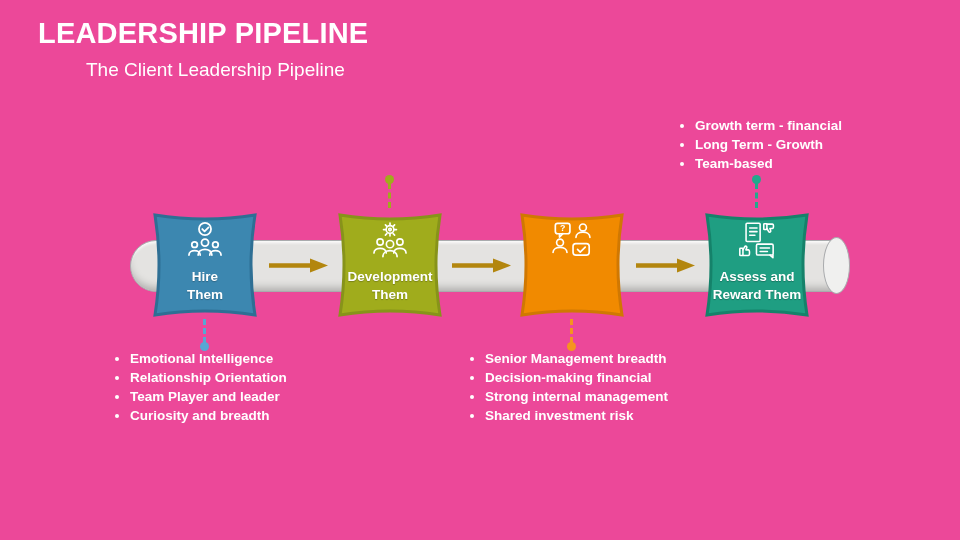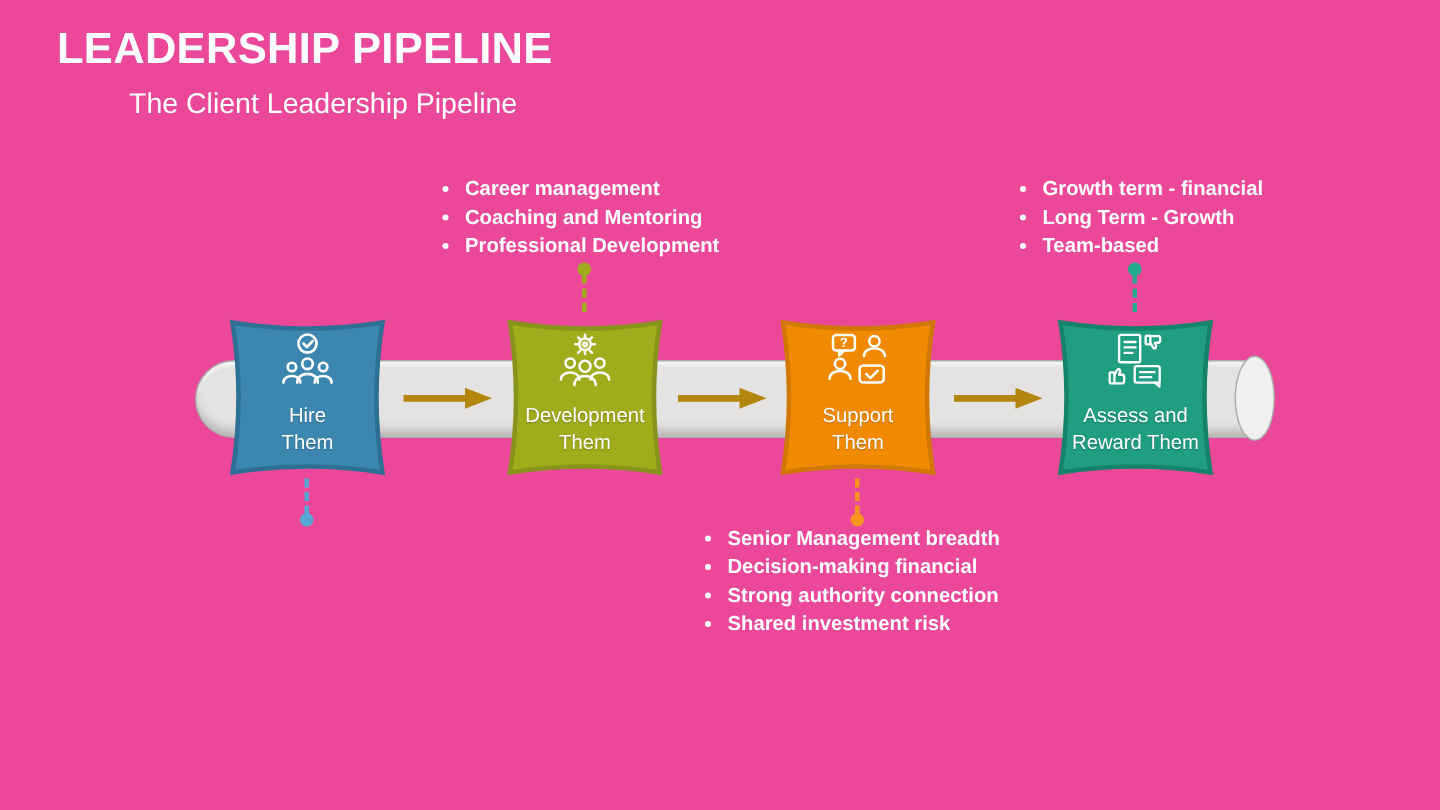--- a/index.html
+++ b/index.html
@@ -45,21 +45,21 @@
   .stage-dev     { left:331px; }
   .stage-support { left:513px; }
   .stage-assess  { left:698px; }
   .pillow { position:absolute; inset:0; }
   .stage-content {
     position:absolute; inset:0; display:flex; flex-direction:column;
     align-items:center; justify-content:flex-start; padding-top:12px;
   }
   .stage-icon { width:50px; height:46px; flex:0 0 auto; }
   .stage-label {
-    margin-top:4px; text-align:center; font-size:13.5px; font-weight:400;
+    margin-top:4px; text-align:center; font-size:13.5px; font-weight:700;
     line-height:1.3; color:#fff; text-shadow:0 1px 1px rgba(0,0,0,.25);
   }
   .stage-hire    .stage-label { width:46px; }
   .stage-dev     .stage-label { width:106px; }
   .stage-support .stage-label { width:62px; }
   .stage-assess  .stage-label { width:110px; }
 
   
   .connector { position:absolute; width:0; border-left:3px dashed #fff; }
   .connector-hire    { left:203px; top:319px; height:24px; }
@@ -84,27 +84,20 @@
   .note-support { left:468px; top:349px; }
 </style>
 </head>
 <body>
 
 <div class="slide" style="background-color: #ec4899;">
 
   <h1 class="title">LEADERSHIP PIPELINE</h1>
   <h2 class="subtitle">The Client Leadership Pipeline</h2>
 
-  <div class="note note-dev">
-    <ul>
-      <li>Career management</li>
-      <li>Coaching and Mentoring</li>
-      <li>Professional Development</li>
-    </ul>
-  </div>
   <div class="note note-assess">
     <ul>
       <li>Growth term - financial</li>
       <li>Long Term - Growth</li>
       <li>Team-based</li>
     </ul>
   </div>
 
   <div class="pipe" style="background-color: rgb(228, 227, 225);"></div>
   <div class="pipe-cap" style="background-color: rgb(240, 240, 239);"></div>
@@ -192,21 +185,20 @@
           <path d="M12 13 v3.2 l3.2 -3.2"></path>
           <text x="15" y="10.8" font-size="8.5" fill="#fff" stroke="none" text-anchor="middle" font-weight="bold" font-family="Liberation Sans, sans-serif">?</text>
           <circle cx="34.5" cy="7" r="3.3"></circle>
           <path d="M27.8 16.5 c0 -6.6 13.4 -6.6 13.4 0"></path>
           <circle cx="12.5" cy="21.5" r="3.3"></circle>
           <path d="M5.8 31 c0 -6.6 13.4 -6.6 13.4 0"></path>
           <rect x="25" y="22.5" width="15.5" height="11" rx="2.6"></rect>
           <path d="M29.3 28 l2.6 2.6 4.8 -4.8"></path>
         </g>
       </svg>
-      <div class="stage-label">Support Them</div>
     </div>
   </div>
 
   <div class="stage stage-assess">
     <svg class="pillow" viewBox="0 0 118 118">
       <path d="M9 9 Q59 17 109 9 Q101 59 109 109 Q59 101 9 109 Q17 59 9 9 Z" stroke-width="3" fill="#1F9E82" style="stroke: rgb(21, 130, 106);"></path>
     </svg>
     <div class="stage-content">
       <svg class="stage-icon" viewBox="0 0 48 40">
         <g stroke="#fff" stroke-width="1.5" fill="none" stroke-linecap="round" stroke-linejoin="round">
@@ -221,22 +213,30 @@
           <rect x="23.5" y="23" width="16" height="10.5" rx="1.3"></rect>
           <path d="M27 26.8 h9"></path>
             <path d="M27 30 h7"></path>
           <path d="M36.5 33.5 l2.8 2.6 v-2.6"></path>
         </g>
       </svg>
       <div class="stage-label">Assess and Reward Them</div>
     </div>
   </div>
 
+  <div class="note note-hire">
+    <ul>
+      <li>Emotional Intelligence</li>
+      <li>Relationship Orientation</li>
+      <li>Team Player and leader</li>
+      <li>Curiosity and breadth</li>
+    </ul>
+  </div>
   <div class="note note-support">
     <ul>
       <li>Senior Management breadth</li>
       <li>Decision-making financial</li>
-      <li>Strong authority connection</li>
+      <li>Strong internal management</li>
       <li>Shared investment risk</li>
     </ul>
   </div>
 
 </div>
 
 </body></html>

